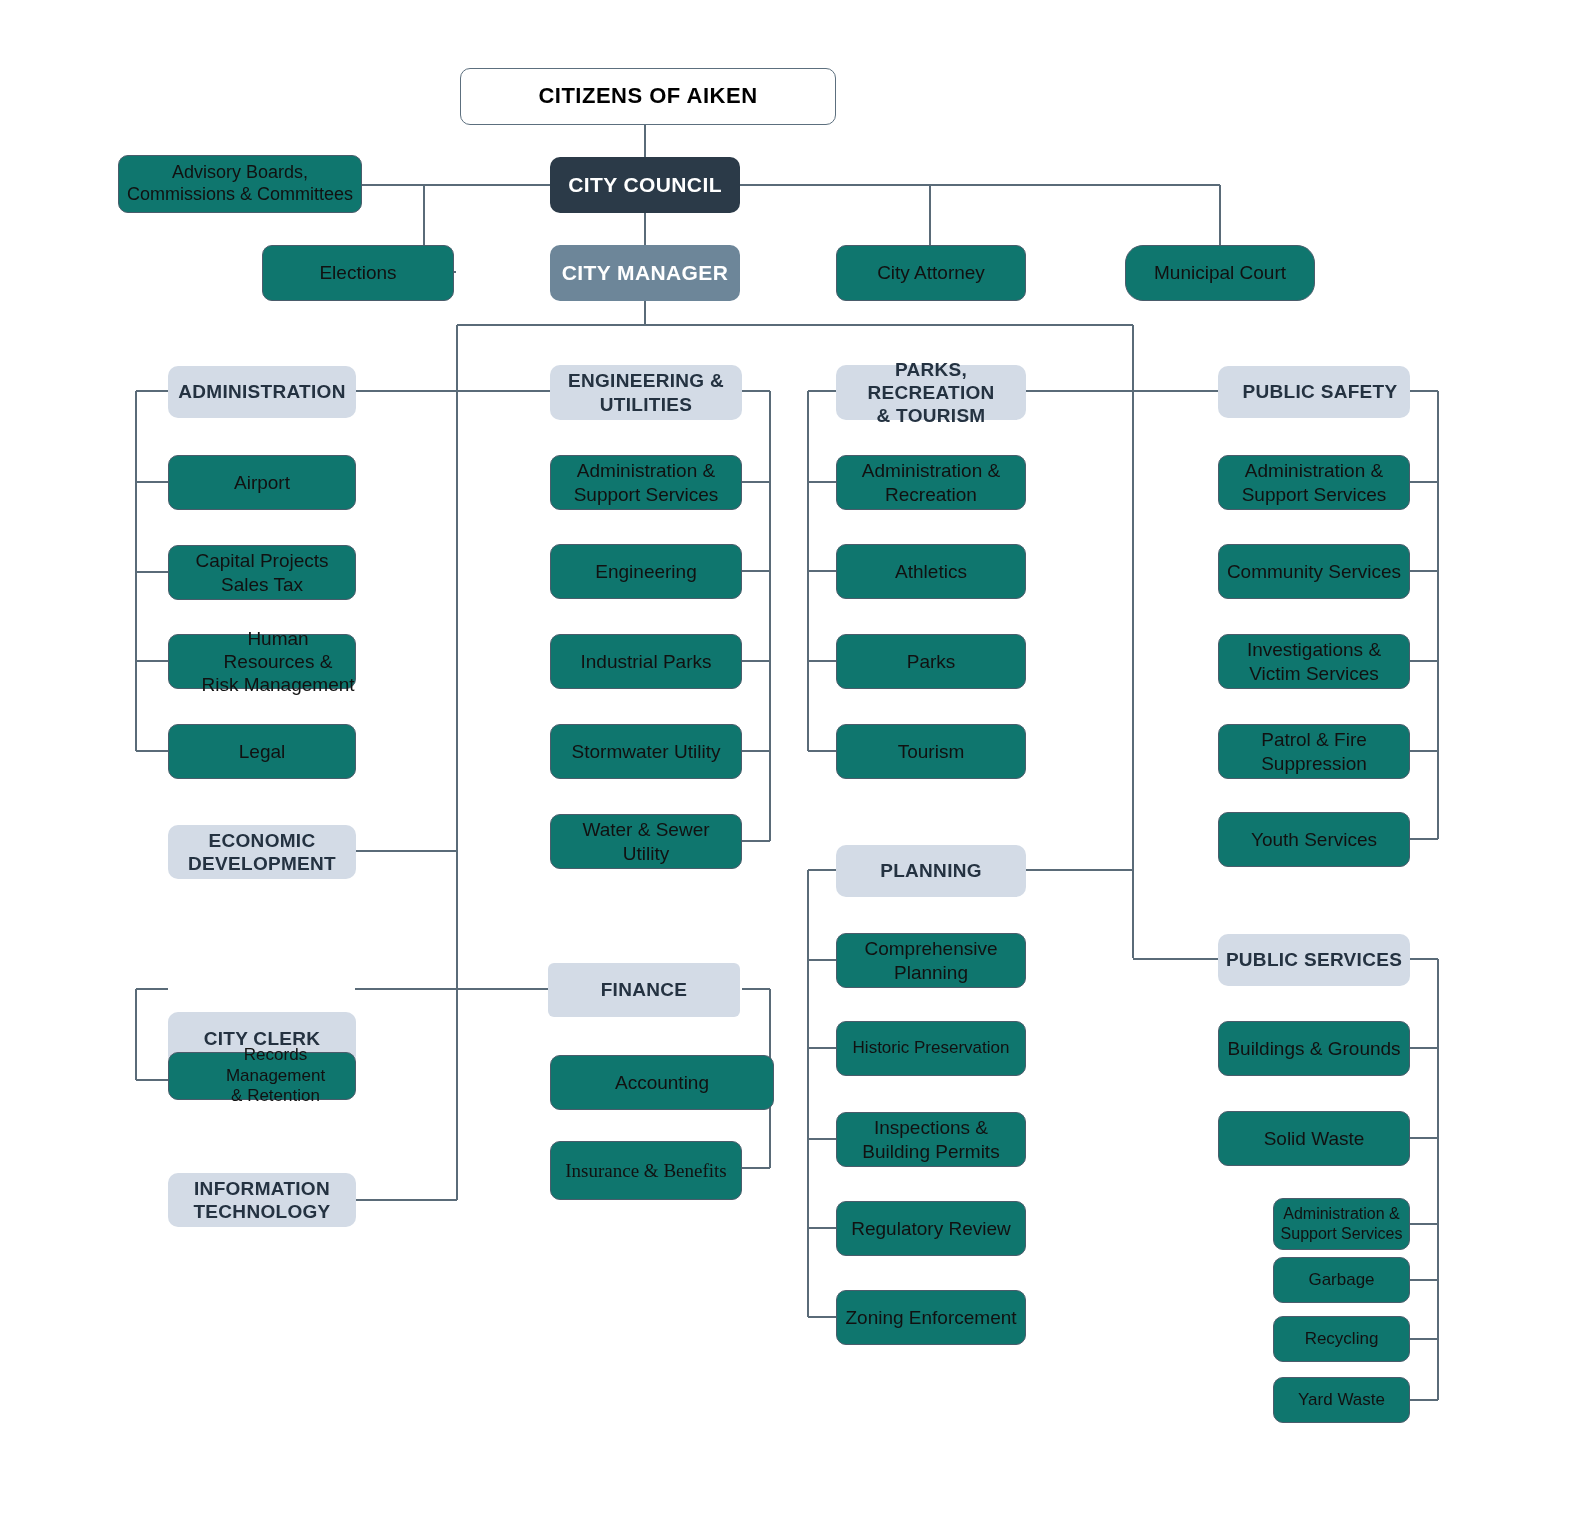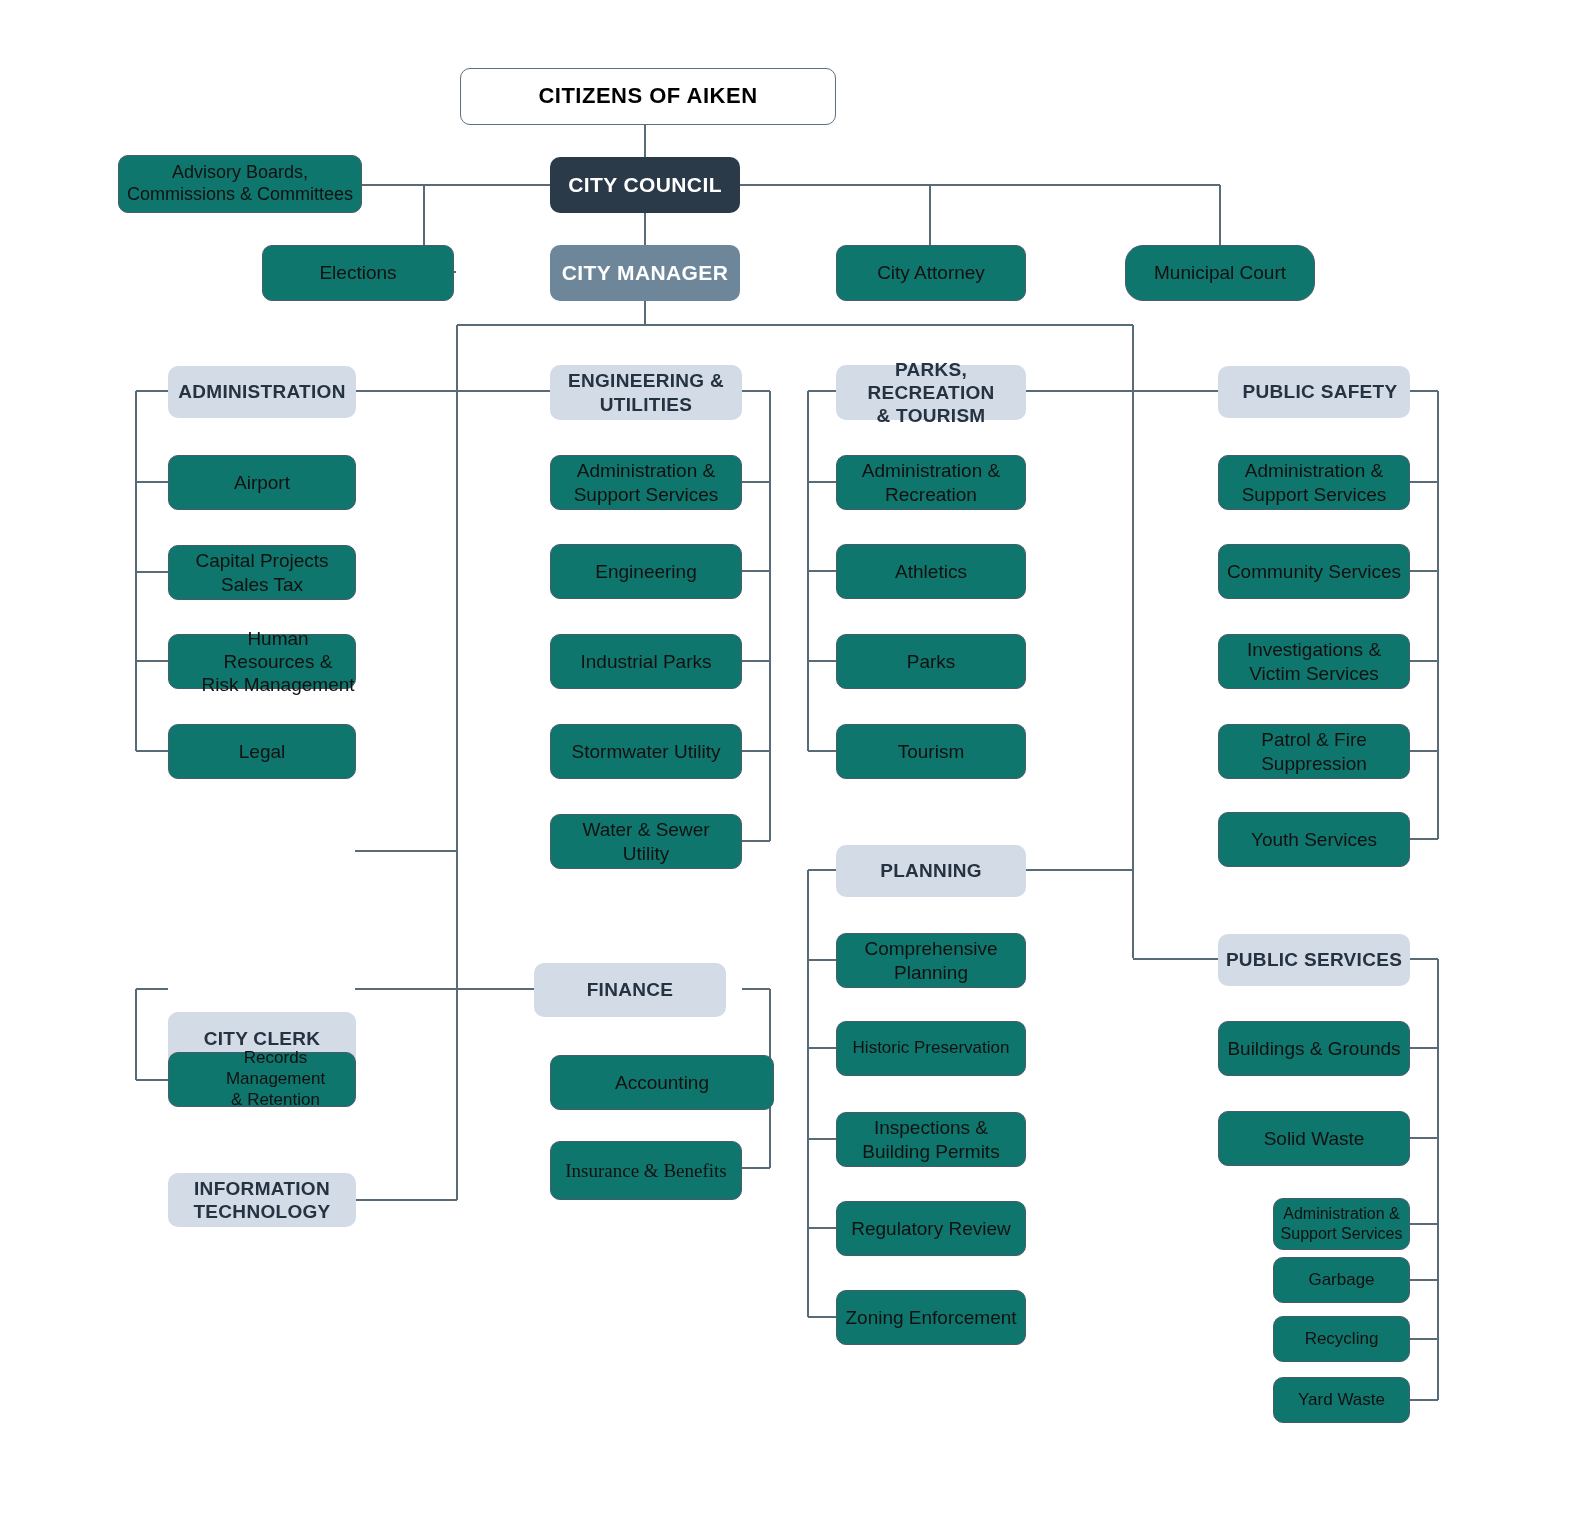--- a/index.html
+++ b/index.html
@@ -219,25 +219,29 @@
 Sales Tax</span>
   </div>
   <div class="node leaf" style="left:168px;top:634px;width:188px;height:55px;padding-left:32px;">
     <span>Human Resources &amp;
 Risk Management</span>
   </div>
   <div class="node leaf" style="left:168px;top:724px;width:188px;height:55px;">
     <span>Legal</span>
   </div>
 
+  <div class="node dept" style="left:168px;top:825px;width:188px;height:54px;">
+    <span>ECONOMIC
+DEVELOPMENT</span>
+  </div>
 
   <div class="node dept" style="left:168px;top:1012px;width:188px;height:54px;">
     <span>CITY CLERK</span>
   </div>
-  <div class="node leaf small" style="left:168px;top:1052px;width:188px;height:55px;padding-left:27px;">
+  <div class="node leaf small" style="left:168px;top:1052px;width:188px;height:48px;padding-left:27px;">
     <span>Records Management
 &amp; Retention</span>
   </div>
 
   <div class="node dept" style="left:168px;top:1173px;width:188px;height:54px;">
     <span>INFORMATION
 TECHNOLOGY</span>
   </div>
 
   <div class="node dept" style="left:550px;top:365px;width:192px;height:55px;">
@@ -255,21 +259,21 @@
     <span>Industrial Parks</span>
   </div>
   <div class="node leaf" style="left:550px;top:724px;width:192px;height:55px;">
     <span>Stormwater  Utility</span>
   </div>
   <div class="node leaf" style="left:550px;top:814px;width:192px;height:55px;">
     <span>Water &amp; Sewer
 Utility</span>
   </div>
 
-  <div class="node dept" style="left:534px;top:963px;width:192px;height:54px;">
+  <div class="node dept" style="left:548px;top:963px;width:192px;height:54px;border-radius:6px;">
     <span>FINANCE</span>
   </div>
   <div class="node leaf" style="left:550px;top:1055px;width:224px;height:55px;">
     <span>Accounting</span>
   </div>
   <div class="node leaf" style="left:550px;top:1141px;width:192px;height:59px;font-family:Liberation Serif, serif;">
     <span>Insurance &amp; Benefits</span>
   </div>
 
   <div class="node dept" style="left:836px;top:365px;width:190px;height:55px;">

